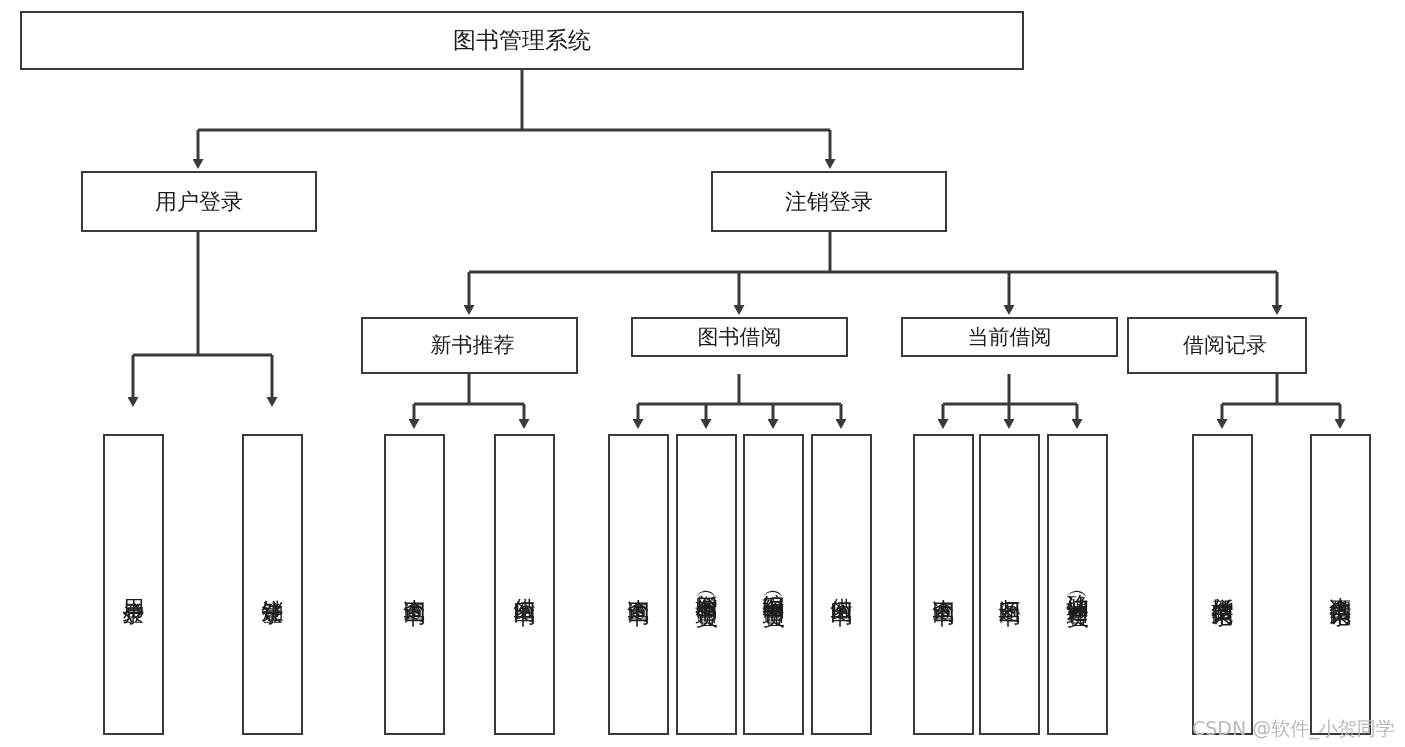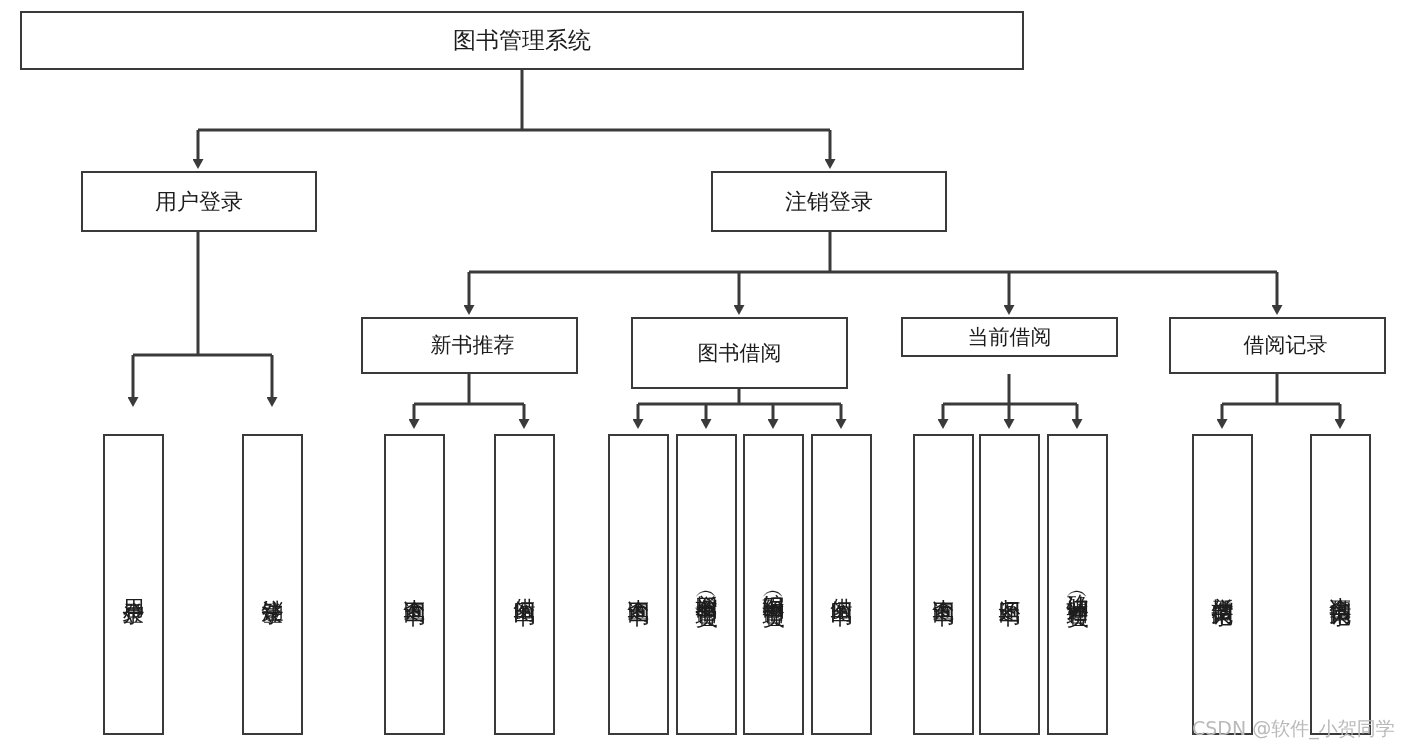--- a/index.html
+++ b/index.html
@@ -130,27 +130,27 @@
   <div class="node node-l2" style="left:81px; top:171px; width:236px; height:61px;">
     <span class="label">用户登录</span>
   </div>
   <div class="node node-l2" style="left:711px; top:171px; width:236px; height:61px;">
     <span class="label">注销登录</span>
   </div>
 
   <div class="node node-l3" style="left:361px; top:317px; width:217px; height:57px;padding-left:6px;">
     <span class="label">新书推荐</span>
   </div>
-  <div class="node node-l3" style="left:631px; top:317px; width:217px; height:72px;">
+  <div class="node node-l3" style="left:631px; top:317px; width:217px; height:40px;">
     <span class="label">图书借阅</span>
   </div>
   <div class="node node-l3" style="left:901px; top:317px; width:217px; height:40px;">
     <span class="label">当前借阅</span>
   </div>
-  <div class="node node-l3" style="left:1169px; top:317px; width:217px; height:57px;padding-left:16px;">
+  <div class="node node-l3" style="left:1127px; top:317px; width:180px; height:57px;padding-left:16px;">
     <span class="label">借阅记录</span>
   </div>
 
   <div class="node node-leaf" style="left:103px; top:434px; width:61px; height:301px;">
     <span class="label">用户登录</span>
   </div>
   <div class="node node-leaf" style="left:242px; top:434px; width:61px; height:301px;">
     <span class="label">注销登录</span>
   </div>
 

